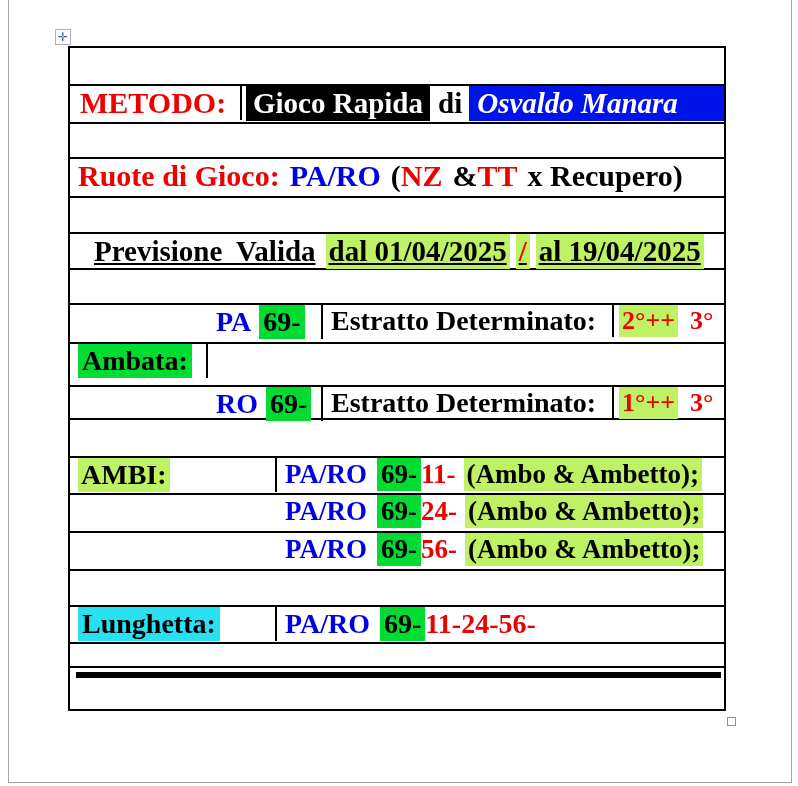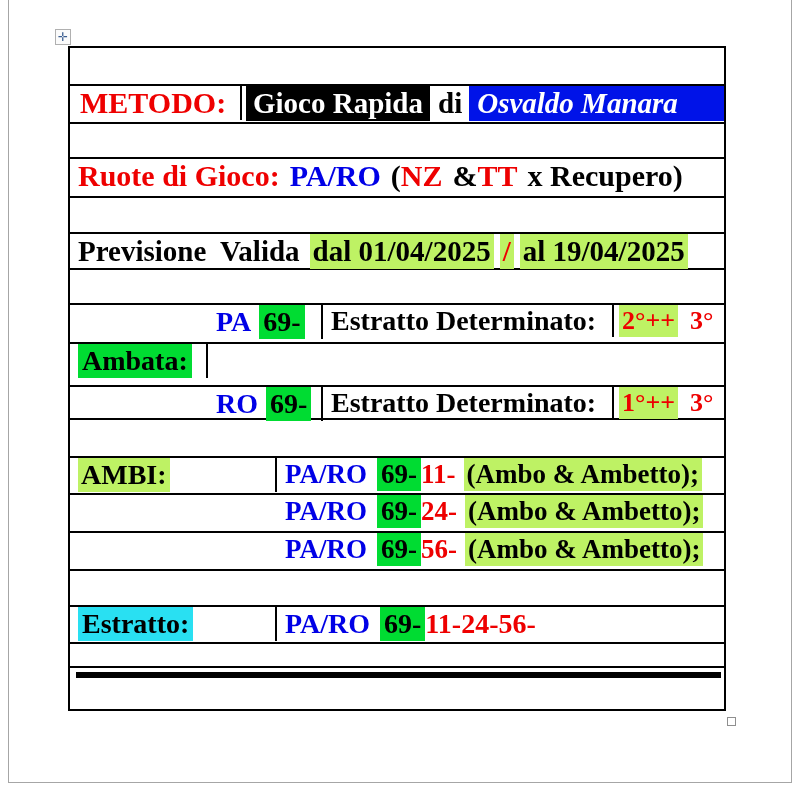--- a/index.html
+++ b/index.html
@@ -34,21 +34,21 @@
   .w-sp{width:176px;}
   .w-amb1{width:138px;padding-left:8px;}
   .w-amb2{width:115px;padding-left:8px;}
   .w-amb3{width:291px;padding-left:8px;}
   .w-ambi1{width:207px;padding-left:8px;}
   .grow{flex:1;}
   
   .t-metodo{font-size:30px;}
   .t-metval{font-size:29px;}
   .t-ruote{font-size:30px;padding-left:8px;border-radius:13px;}
-  .t-prev{font-size:29px;padding-left:8px;}
+  .t-prev{font-size:29px;padding-left:24px;text-decoration:underline;}
   .t-est{font-size:28px;}
   .t-pos{font-size:26px;padding-left:5px;}
   .t-lbl{font-size:28px;}
   .t-ambi{font-size:27px;}
   .metval-cell{padding-left:4px;}
   .metval-cell .author{flex:1;margin-left:7px;}
   .ml6{margin-left:6px;} .ml8{margin-left:8px;} .ml10{margin-left:10px;} .ml12{margin-left:12px;}
   .mr10{margin-right:10px;}
   .wordgap{word-spacing:7px;}
   .bar-row{padding:4px 3px 3px 6px;}
@@ -190,21 +190,21 @@
       <span class="b hl-y ml8">(Ambo &amp; Ambetto);</span>
     </div>
   </div>
 
   <div class="row h-r15">
     <div class="c grow"></div>
   </div>
 
   <div class="row h-r16">
     <div class="c dv w-ambi1 t-lbl">
-      <span class="b hl-c">Estratto:</span>
+      <span class="b hl-c">Lunghetta:</span>
     </div>
     <div class="c grow t-lbl ml8">
       <span class="b blue mr10">PA/RO</span>
       <span class="b hl-g">69-</span>
       <span class="b red">11-24-56-</span>
     </div>
   </div>
 
   <div class="row h-r17">
     <div class="c grow"></div>

